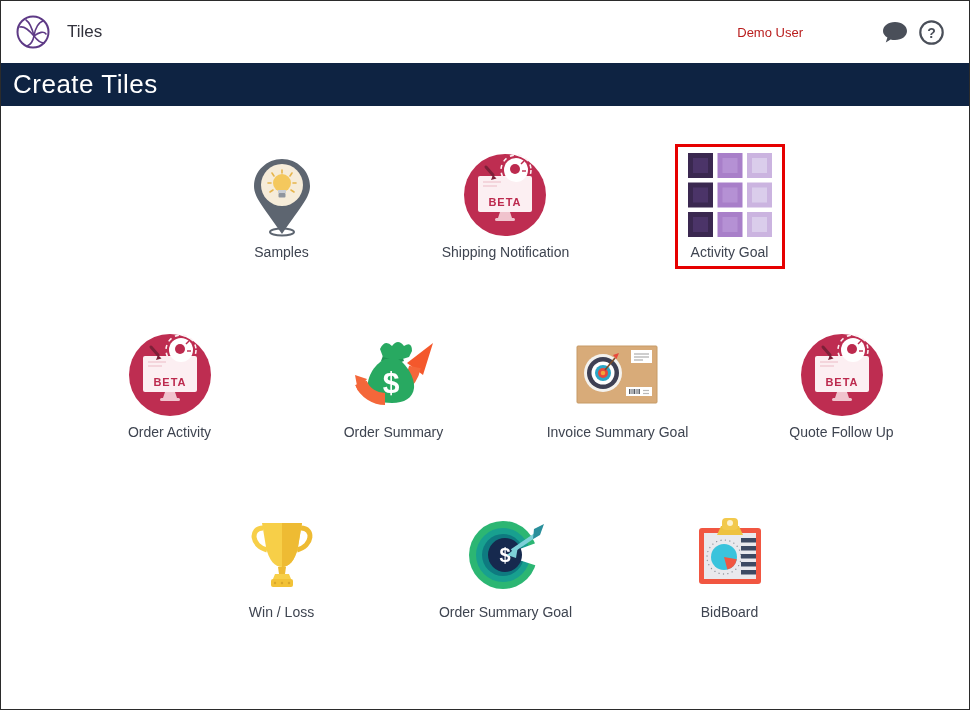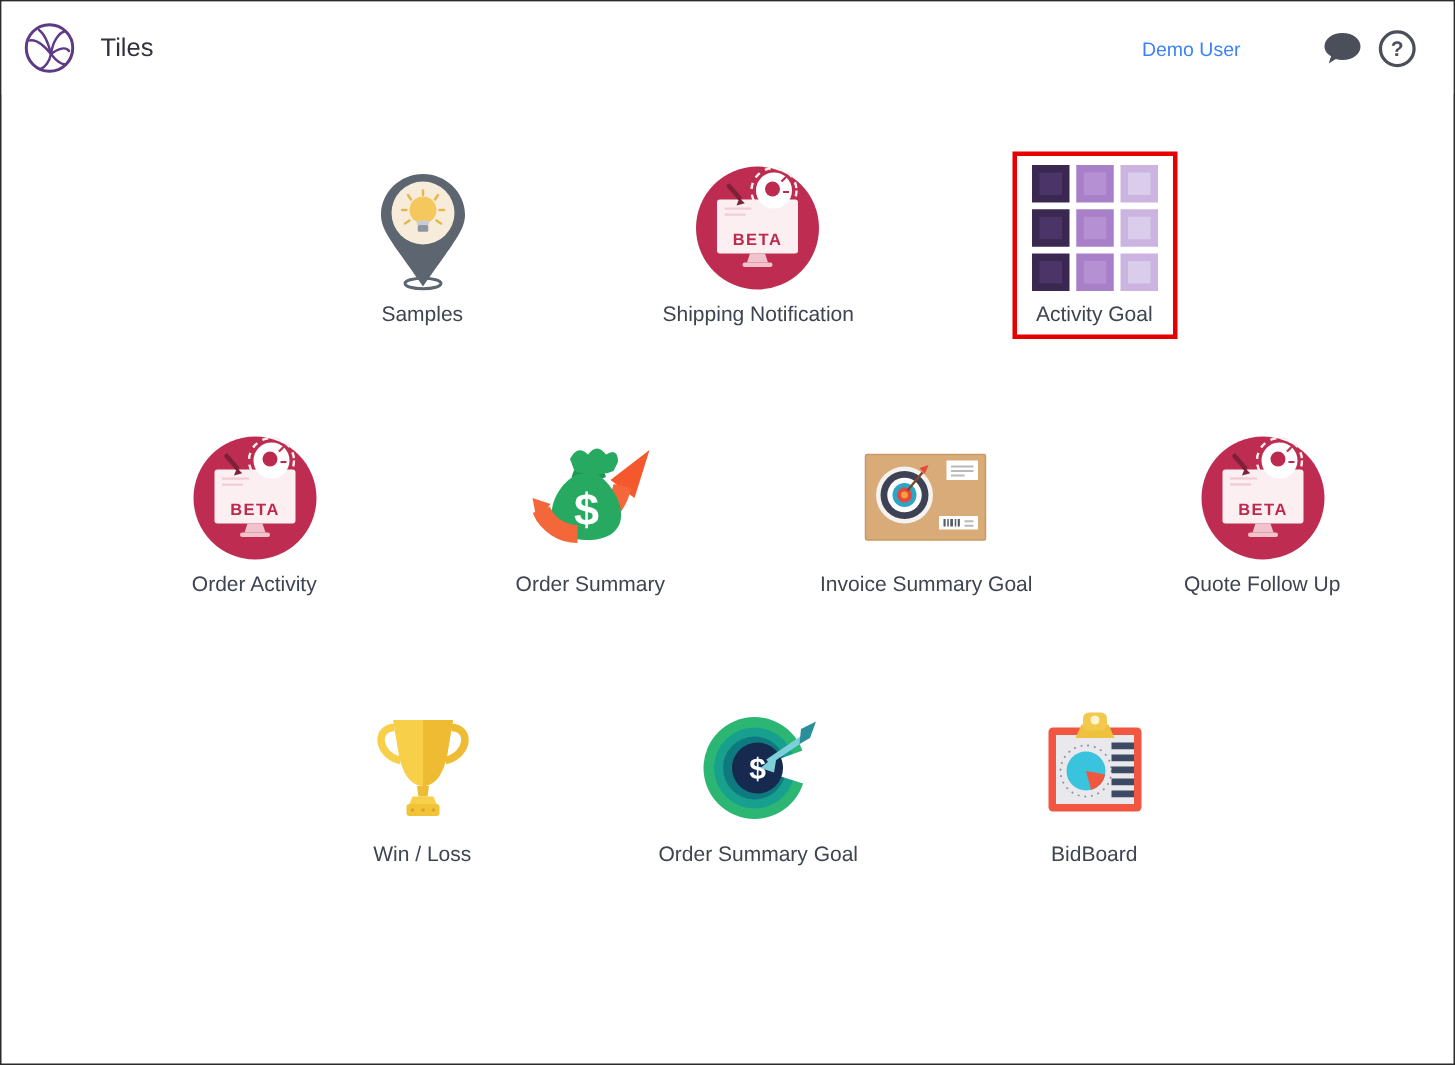--- a/index.html
+++ b/index.html
@@ -11,21 +11,21 @@
     margin:0 auto;
   }
   
   .topbar {
     height:62px; display:flex; align-items:center;
     padding:0 24px 0 14px; background:#fff;
   }
   .logo { width:36px; height:36px; display:flex; }
   .app-title { font-size:17px; color:#32323c; margin-left:16px; }
   .topbar-spacer { flex:1; }
-  .user-name { font-size:13px; color:#3b82f6; margin-right:55px; }
+  .user-name { font-size:13px; color:#b91c1c; margin-right:79px; }
   .chat-icon { margin-right:10px; display:flex; cursor:pointer; }
   .help-icon { display:flex; cursor:pointer; }
   
   .banner {
     height:43px; background:#0e2342; color:#fff;
     display:flex; align-items:center; padding-left:12px;
     font-size:26px; font-weight:500; letter-spacing:0.5px;
   }
   
   .grid { width:897px; margin:38px 0 0 56px; }
@@ -69,20 +69,23 @@
       </svg>
     </span>
     <span class="help-icon">
       <svg width="27" height="27" viewBox="0 0 27 27">
         <circle cx="13.5" cy="13.5" r="11.2" fill="none" stroke="#4a4f59" stroke-width="2.2"></circle>
         <text x="13.5" y="18.5" text-anchor="middle" font-size="14" font-weight="bold" fill="#4a4f59">?</text>
       </svg>
     </span>
   </div>
 
+  <div class="banner">
+    <span>Create Tiles</span>
+  </div>
 
   <div class="grid">
 
     <div class="row">
 
 
       <div class="cell">
           <div class="tile">
         <svg class="tile-icon" viewBox="0 0 84 84">
           <ellipse cx="42" cy="79" rx="12" ry="3.5" fill="none" stroke="#5d6570" stroke-width="2"></ellipse>

